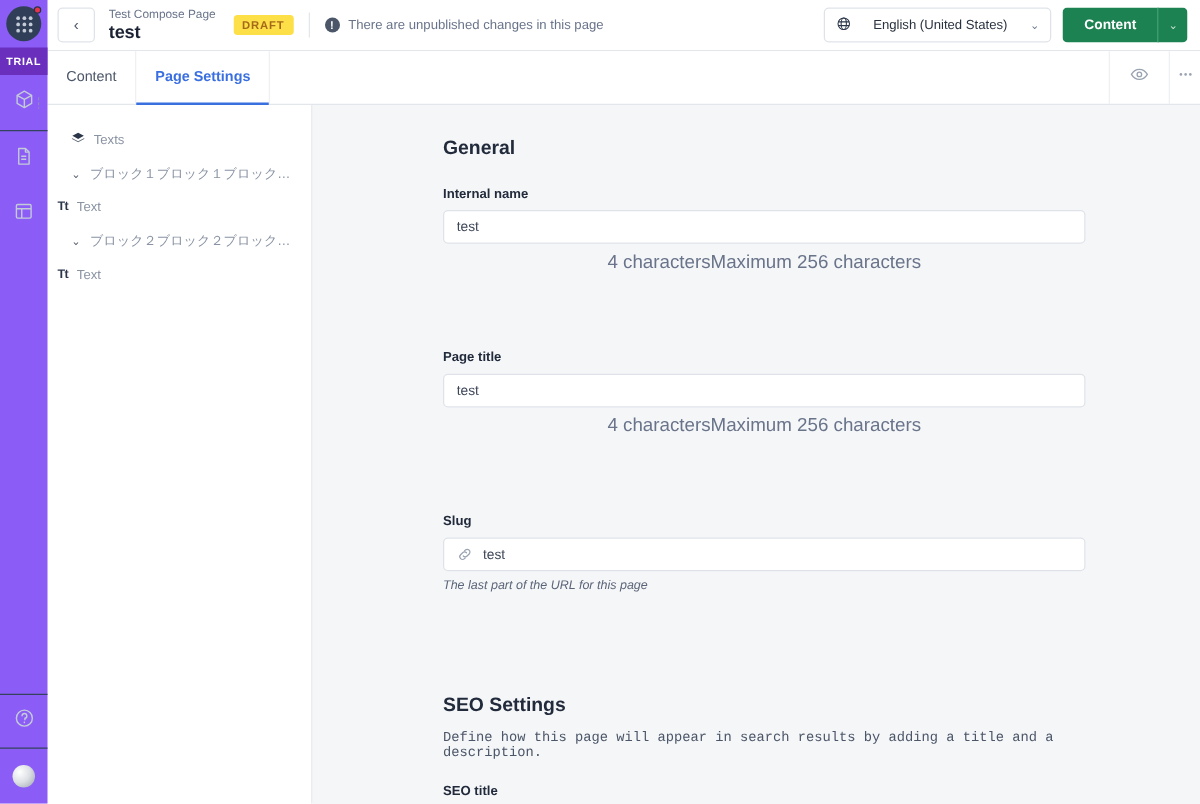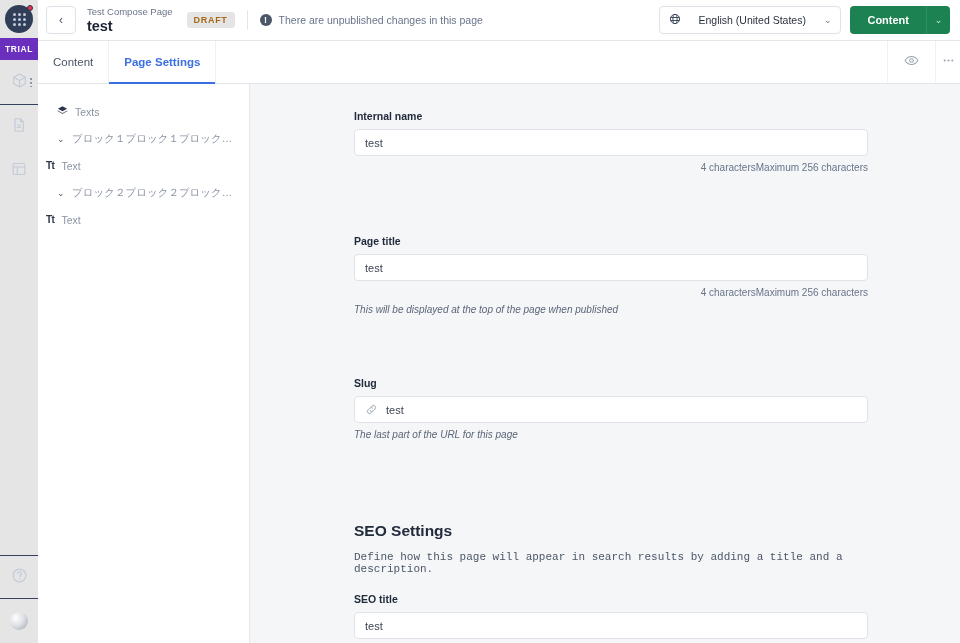--- a/index.html
+++ b/index.html
@@ -7,21 +7,21 @@
     width: 960px; height: 643px;
     font-family: "Liberation Sans", sans-serif;
     background: #ffffff;
     overflow: hidden;
   }
   .app { display: flex; width: 960px; height: 643px; }
 
   
   .rail {
     width: 38px; flex: 0 0 38px;
-    background: #e5e5e5;
+    background: #8b5cf6;
     display: flex; flex-direction: column; 
     position: relative;
   }
   .rail-logo-wrap {
     width: 38px; height: 38px;
     display: flex; align-items: center; justify-content: center;
     position: relative;
   }
   .rail-logo {
     width: 28px; height: 28px; border-radius: 50%;
@@ -77,21 +77,21 @@
     border: 1px solid #dfe3e9; border-radius: 4px;
     background: #fff; color: #4b5668;
     display: flex; align-items: center; justify-content: center;
     font-size: 12px; cursor: pointer;
   }
   .title-block { margin-left: 11px; display: flex; flex-direction: column; justify-content: center; }
   .eyebrow { font-size: 9.5px; color: #69748a; line-height: 12px; }
   .page-title { font-size: 14.5px; font-weight: bold; color: #1b2233; line-height: 16px; letter-spacing: -.1px; }
   .draft-badge {
     margin-left: 14px; align-self: center;
-    background: #e5e5e5; color: #a6691a;
+    background: #fde047; color: #a6691a;
     font-size: 9px; font-weight: bold; letter-spacing: .7px;
     padding: 3px 7px; border-radius: 3px;
   }
   .vdiv { width: 1px; height: 20px; background: #e3e6eb; margin: 0 12px; align-self: center; }
   .notice { display: flex; align-items: center; gap: 7px; color: #69748a; font-size: 10.5px; }
   .info-ic {
     width: 12px; height: 12px; border-radius: 50%;
     background: #4b5668; color: #fff;
     font-size: 9px; font-weight: bold;
     display: flex; align-items: center; justify-content: center;
@@ -183,22 +183,22 @@
     border: 1px solid #dfe3e9; border-radius: 4px;
     background: #ffffff; padding: 0 10px;
   }
   .input-wrap input {
     border: none; outline: none; background: transparent;
     font-family: "Liberation Sans", sans-serif;
     font-size: 11px; color: #3d4657; width: 100%; height: 100%;
   }
   .link-ic { color: #9aa3b2; display: flex; align-items: center; }
   .meta-row {
-    display: flex; justify-content: flex-end;
-    font-size: 10px; color: #69748a; margin-top: 6px;
+    display: flex; justify-content: center;
+    font-size: 15px; color: #69748a; margin-top: 6px;
   }
   .hint { font-size: 10px; font-style: italic; color: #5b6578; margin-top: 6px; }
   .gap-lg { height: 36px; }
   .gap-xl { height: 56px; }
 </style>
 </head>
 <body>
 
 <div class="app">
 
@@ -360,20 +360,21 @@
 
         <div class="tree-node lvl2">
           <span class="tt-ic">Tt</span>
           <span class="lbl">Text</span>
         </div>
       </div>
 
       <div class="content">
         <div class="content-inner">
 
+          <div class="sec-title">General</div>
 
           <div class="field">
             <div class="field-label">Internal name</div>
             <div class="input-wrap">
               <input type="text" value="test" style="">
             </div>
             <div class="meta-row">
               <span>4 characters</span>
               <span>Maximum 256 characters</span>
             </div>
@@ -383,21 +384,20 @@
 
           <div class="field">
             <div class="field-label">Page title</div>
             <div class="input-wrap">
               <input type="text" value="test" style="">
             </div>
             <div class="meta-row">
               <span>4 characters</span>
               <span>Maximum 256 characters</span>
             </div>
-            <div class="hint">This will be displayed at the top of the page when published</div>
           </div>
 
           <div class="gap-lg"></div>
 
           <div class="field">
             <div class="field-label">Slug</div>
             <div class="input-wrap">
               <span class="link-ic">
                 <svg width="13" height="13" viewBox="0 0 24 24" fill="none" stroke="#9aa3b2" stroke-width="1.8" stroke-linecap="round">
                   <path d="M9.6 14.4a4 4 0 0 0 5.7 0l3-3a4 4 0 1 0-5.7-5.7l-1 1"></path>

